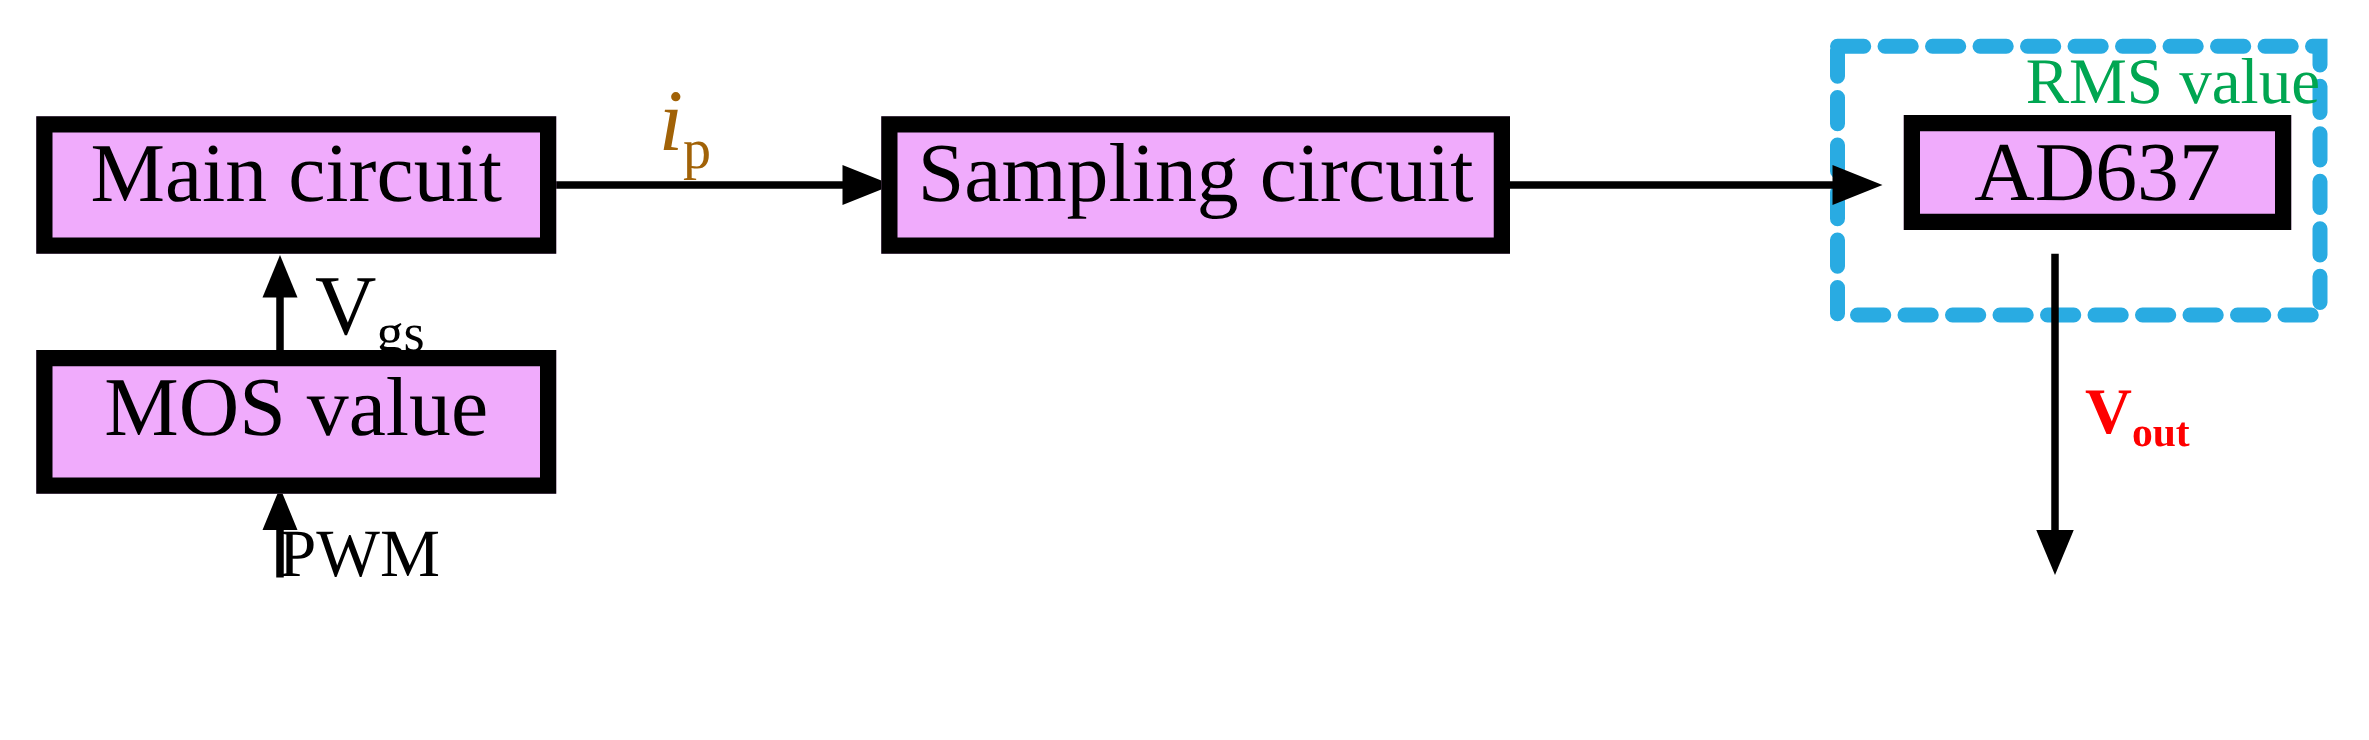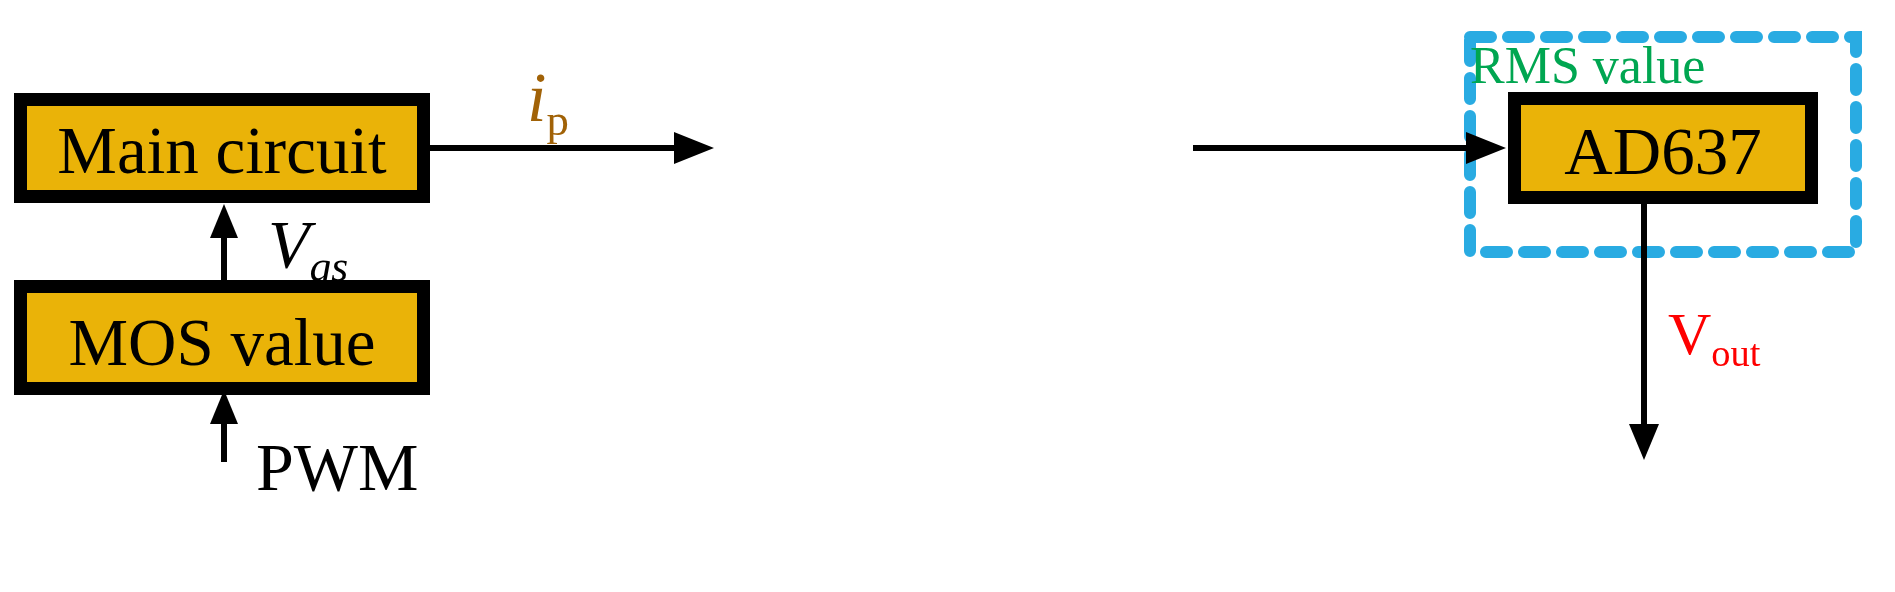--- a/index.html
+++ b/index.html
@@ -14,57 +14,58 @@
   .wires {
     position: absolute;
     left: 0; top: 0;
     width: 1895px; height: 592px;
     pointer-events: none;
   }
   .block {
     position: absolute;
     box-sizing: border-box;
     border: 13px solid #000000;
-    background: #eab308;
+    background: #f0abfc;
     display: flex;
-    align-items: flex-end;
+    align-items: flex-start;
     justify-content: center;
     white-space: nowrap;
+    margin-left: 15px;
   }
   .block-label {
     font-size: 67px;
     color: #000000;
     line-height: 1;
     padding-bottom: 6px;
   }
   .blk-main      { left: 14px;   top: 93px;  width: 416px;  height: 110px; }
   .blk-sampling  { left: 690px;  top: 93px;  width: 503px;  height: 110px; }
-  .blk-ad637     { left: 1508px; top: 92px;  width: 310px;  height: 112px; }
+  .blk-ad637     { left: 1508px; top: 92px;  width: 310px;  height: 92px; }
   .blk-mos       { left: 14px;   top: 280px; width: 416px;  height: 115px; }
   .blk-dsp       { left: 13px;   top: 462px; width: 1852px; height: 113px; }
 
   .sig {
     position: absolute;
     line-height: 1;
     color: #000000;
     white-space: nowrap;
   }
   .sig .sub {
     font-size: 0.64em;
     vertical-align: -0.32em;
   }
   .sig-ip   { left: 527px;  top: 63px;  font-size: 70px; color: #a16207; }
   .sig-ip .base { font-style: italic; }
-  .sig-vgs  { left: 268px;  top: 210px; font-size: 68px; font-style: italic; }
-  .sig-pwm  { left: 256px;  top: 416px; font-size: 68px; margin-top: 17px; }
-  .sig-vout { left: 1668px; top: 304px; font-size: 60px; color: #fe0000; }
+  .sig-vgs  { left: 252px;  top: 210px; font-size: 68px; }
+  .sig-pwm  { left: 223px;  top: 416px; font-size: 54px; }
+  .sig-vout { left: 1668px; top: 304px; font-size: 52px; color: #fe0000; font-weight: bold; }
   .rms-label {
     position: absolute;
     left: 1470px; top: 40px; width: 386px;
-    text-align: left;
+    text-align: right;
     font-size: 52px;
     line-height: 1;
     color: #00a651;
     white-space: nowrap;
   }
 </style>
 </head>
 <body>
 
 <div class="canvas">
@@ -86,20 +87,23 @@
     <polygon points="224,390 210,424 238,424" fill="#000"></polygon>
 
     <line x1="224" y1="280" x2="224" y2="234" stroke="#000" stroke-width="6"></line>
     <polygon points="224,204 210,238 238,238" fill="#000"></polygon>
   </svg>
 
   <div class="block blk-main">
     <span class="block-label">Main circuit</span>
   </div>
 
+  <div class="block blk-sampling">
+    <span class="block-label">Sampling circuit</span>
+  </div>
 
   <div class="block blk-ad637">
     <span class="block-label">AD637</span>
   </div>
 
   <div class="block blk-mos">
     <span class="block-label">MOS value</span>
   </div>
 
 

